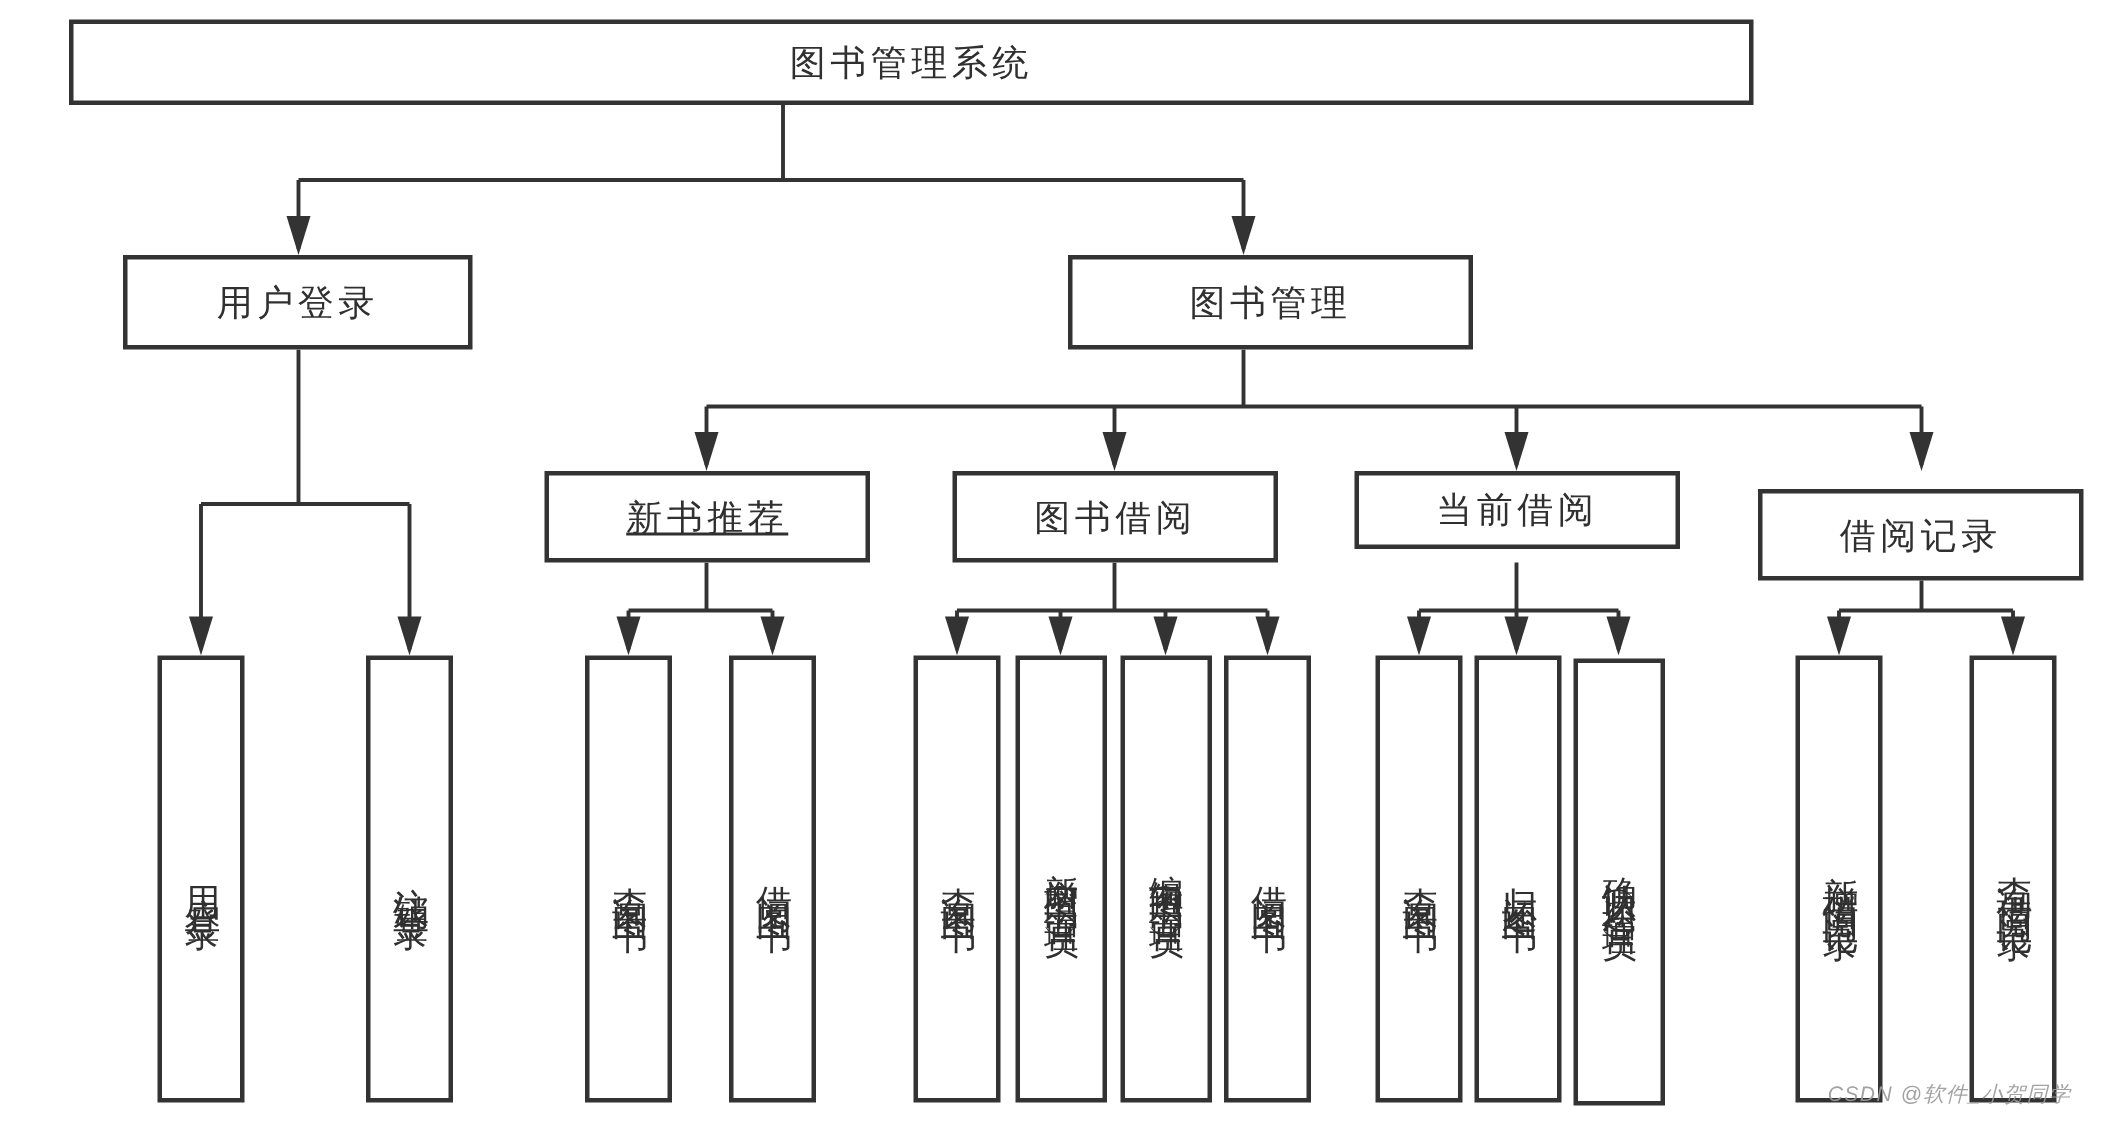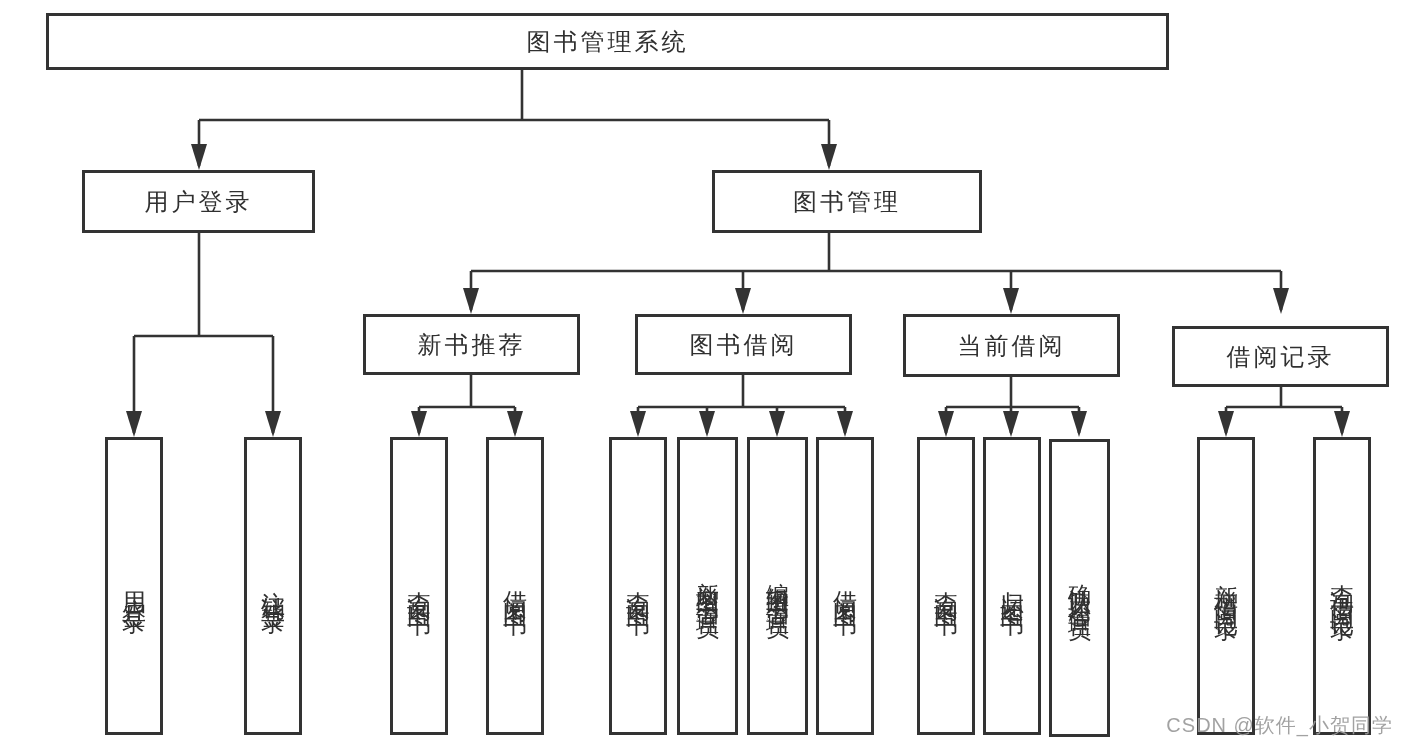--- a/index.html
+++ b/index.html
@@ -42,27 +42,28 @@
     letter-spacing: 7px;
     line-height: 1;
     white-space: nowrap;
   }
   .vbox-long .vtext {
     font-size: 23px;
     letter-spacing: 5px;
   }
   .watermark {
     position: absolute;
-    right: 12px;
+    right: 24px;
     bottom: 8px;
     z-index: 3;
-    font-size: 20px;
+    font-size: 14px;
     color: rgba(154, 154, 154, 0.92);
     letter-spacing: 1px;
     white-space: nowrap;
+    font-style: italic;
   }
 </style>
 </head>
 <body>
 
 <div class="canvas">
 
   <svg class="edges" width="1405" height="747" viewBox="0 0 1405 747" xmlns="http://www.w3.org/2000/svg">
 
     <g>
@@ -137,23 +138,23 @@
       <line x1="1342" y1="407" x2="1342" y2="433"></line>
       <polygon points="1334,411 1350,411 1342,437"></polygon>
     </g>
   </svg>
 
   <div class="node hbox" style="left:22px; top:13px; width:1123px; height:57px;margin-left:24px;">图书管理系统</div>
 
   <div class="node hbox" style="left:82px; top:170px; width:233px; height:63px;">用户登录</div>
   <div class="node hbox" style="left:712px; top:170px; width:270px; height:63px;">图书管理</div>
 
-  <div class="node hbox" style="left:363px; top:314px; width:217px; height:61px;">新书推荐</div>
+  <div class="node hbox" style="left:363px; top:314px; width:217px; height:61px;text-decoration:underline;">新书推荐</div>
   <div class="node hbox" style="left:635px; top:314px; width:217px; height:61px;font-family:Liberation Mono, monospace;">图书借阅</div>
-  <div class="node hbox" style="left:903px; top:314px; width:217px; height:63px;">当前借阅</div>
+  <div class="node hbox" style="left:903px; top:314px; width:217px; height:52px;">当前借阅</div>
   <div class="node hbox" style="left:1172px; top:314px; width:217px; height:61px;margin-top:12px;">借阅记录</div>
 
   <div class="node vbox" style="left:105px; top:437px; width:58px; height:298px;">
     <span class="vtext">用户登录</span>
   </div>
   <div class="node vbox" style="left:244px; top:437px; width:58px; height:298px;">
     <span class="vtext">注销登录</span>
   </div>
 
   <div class="node vbox" style="left:390px; top:437px; width:58px; height:298px;">

